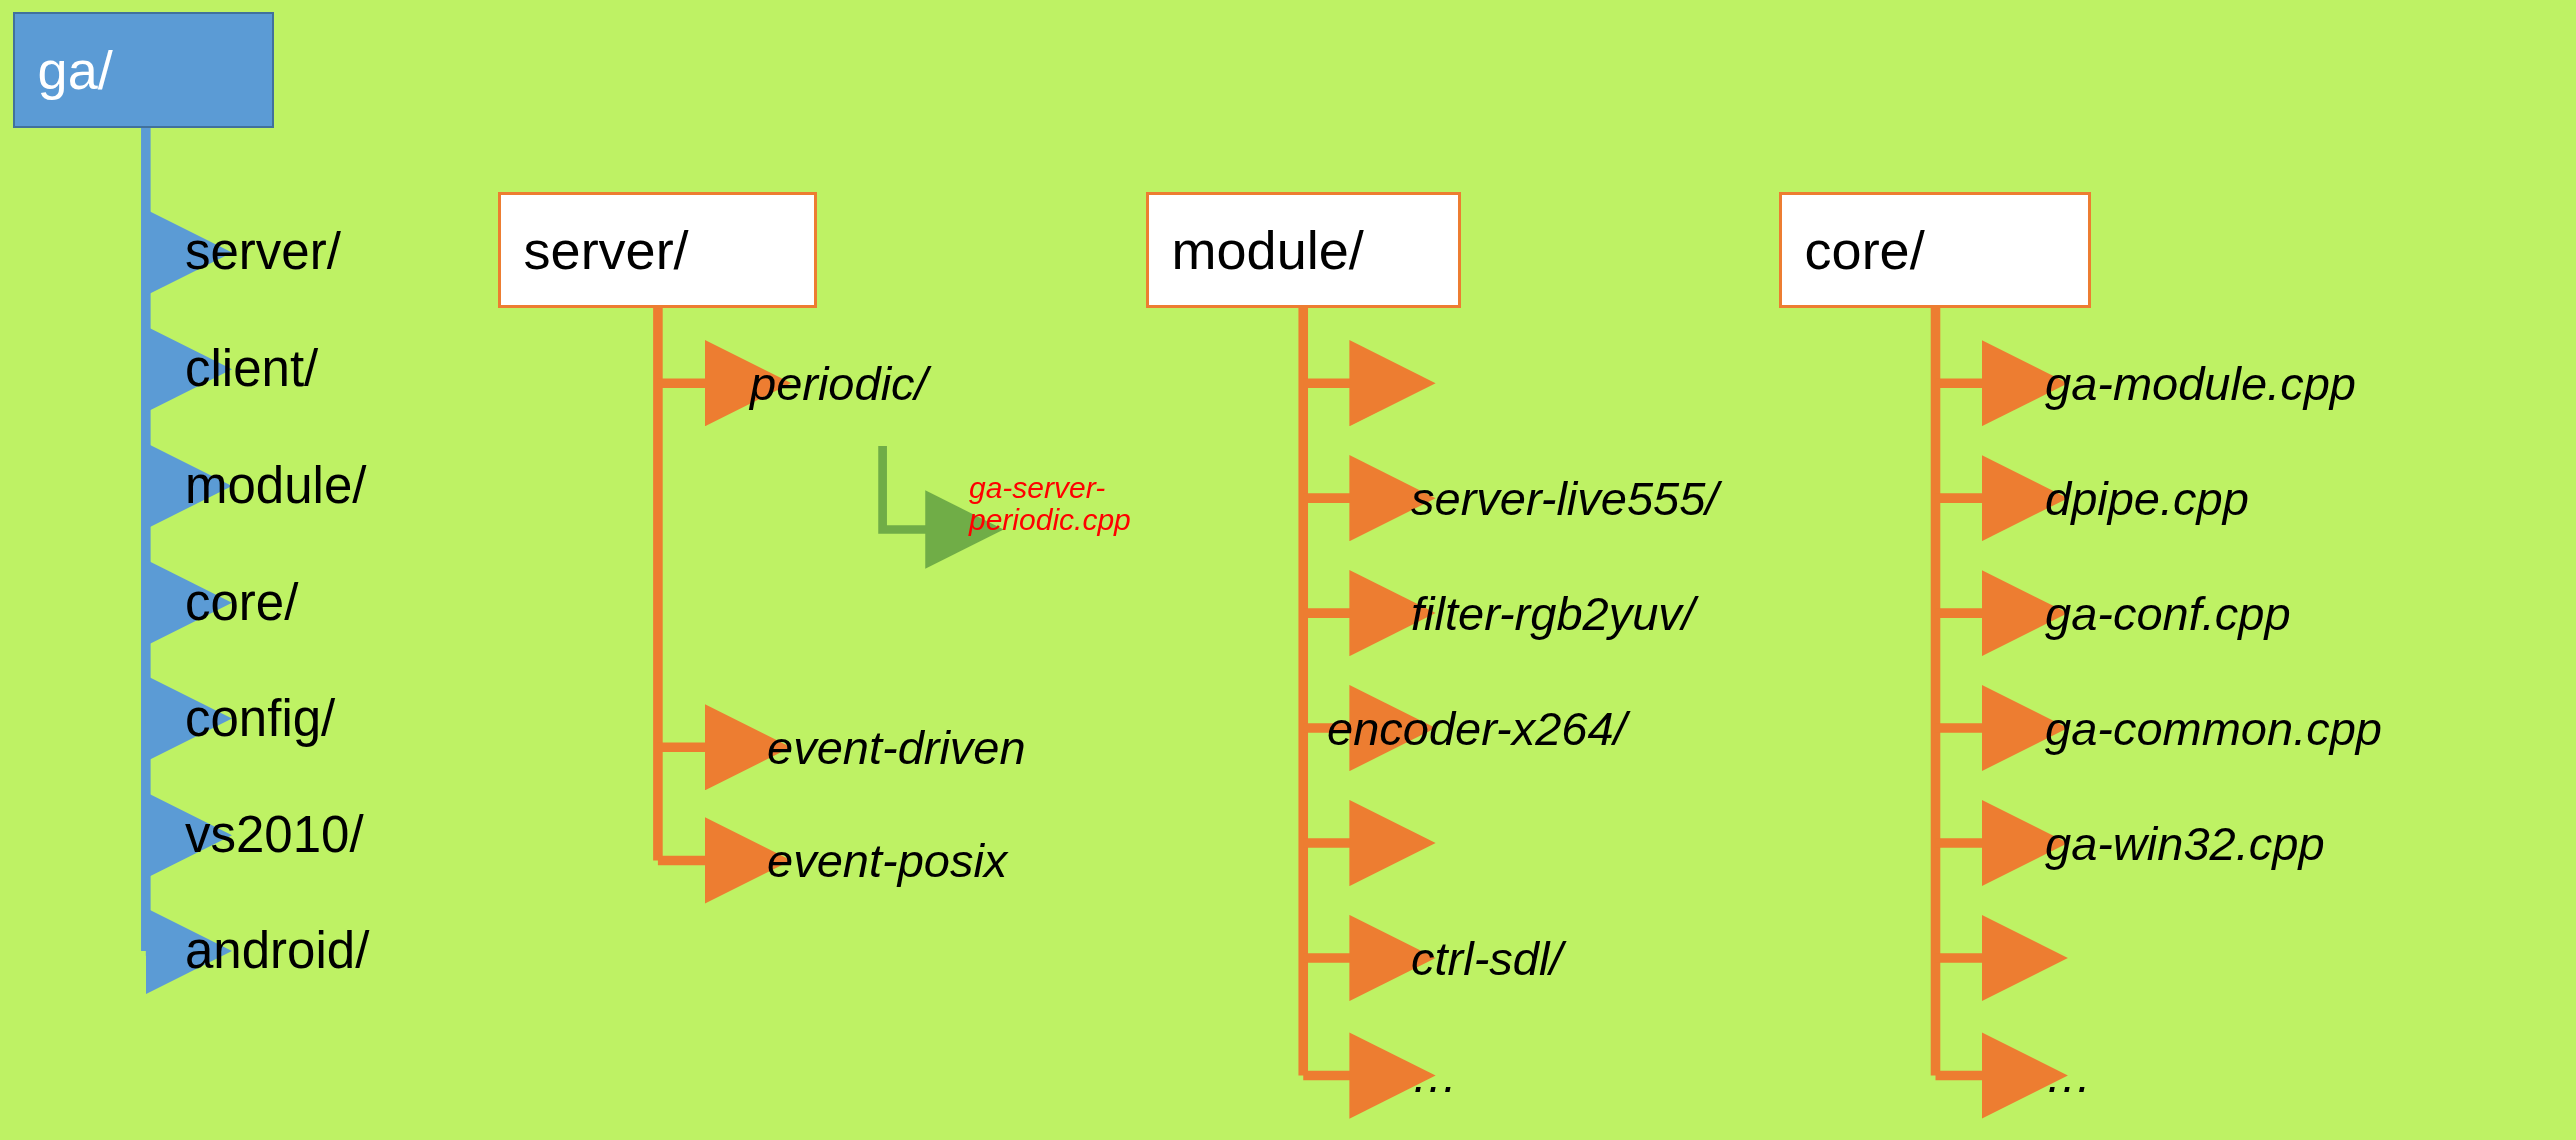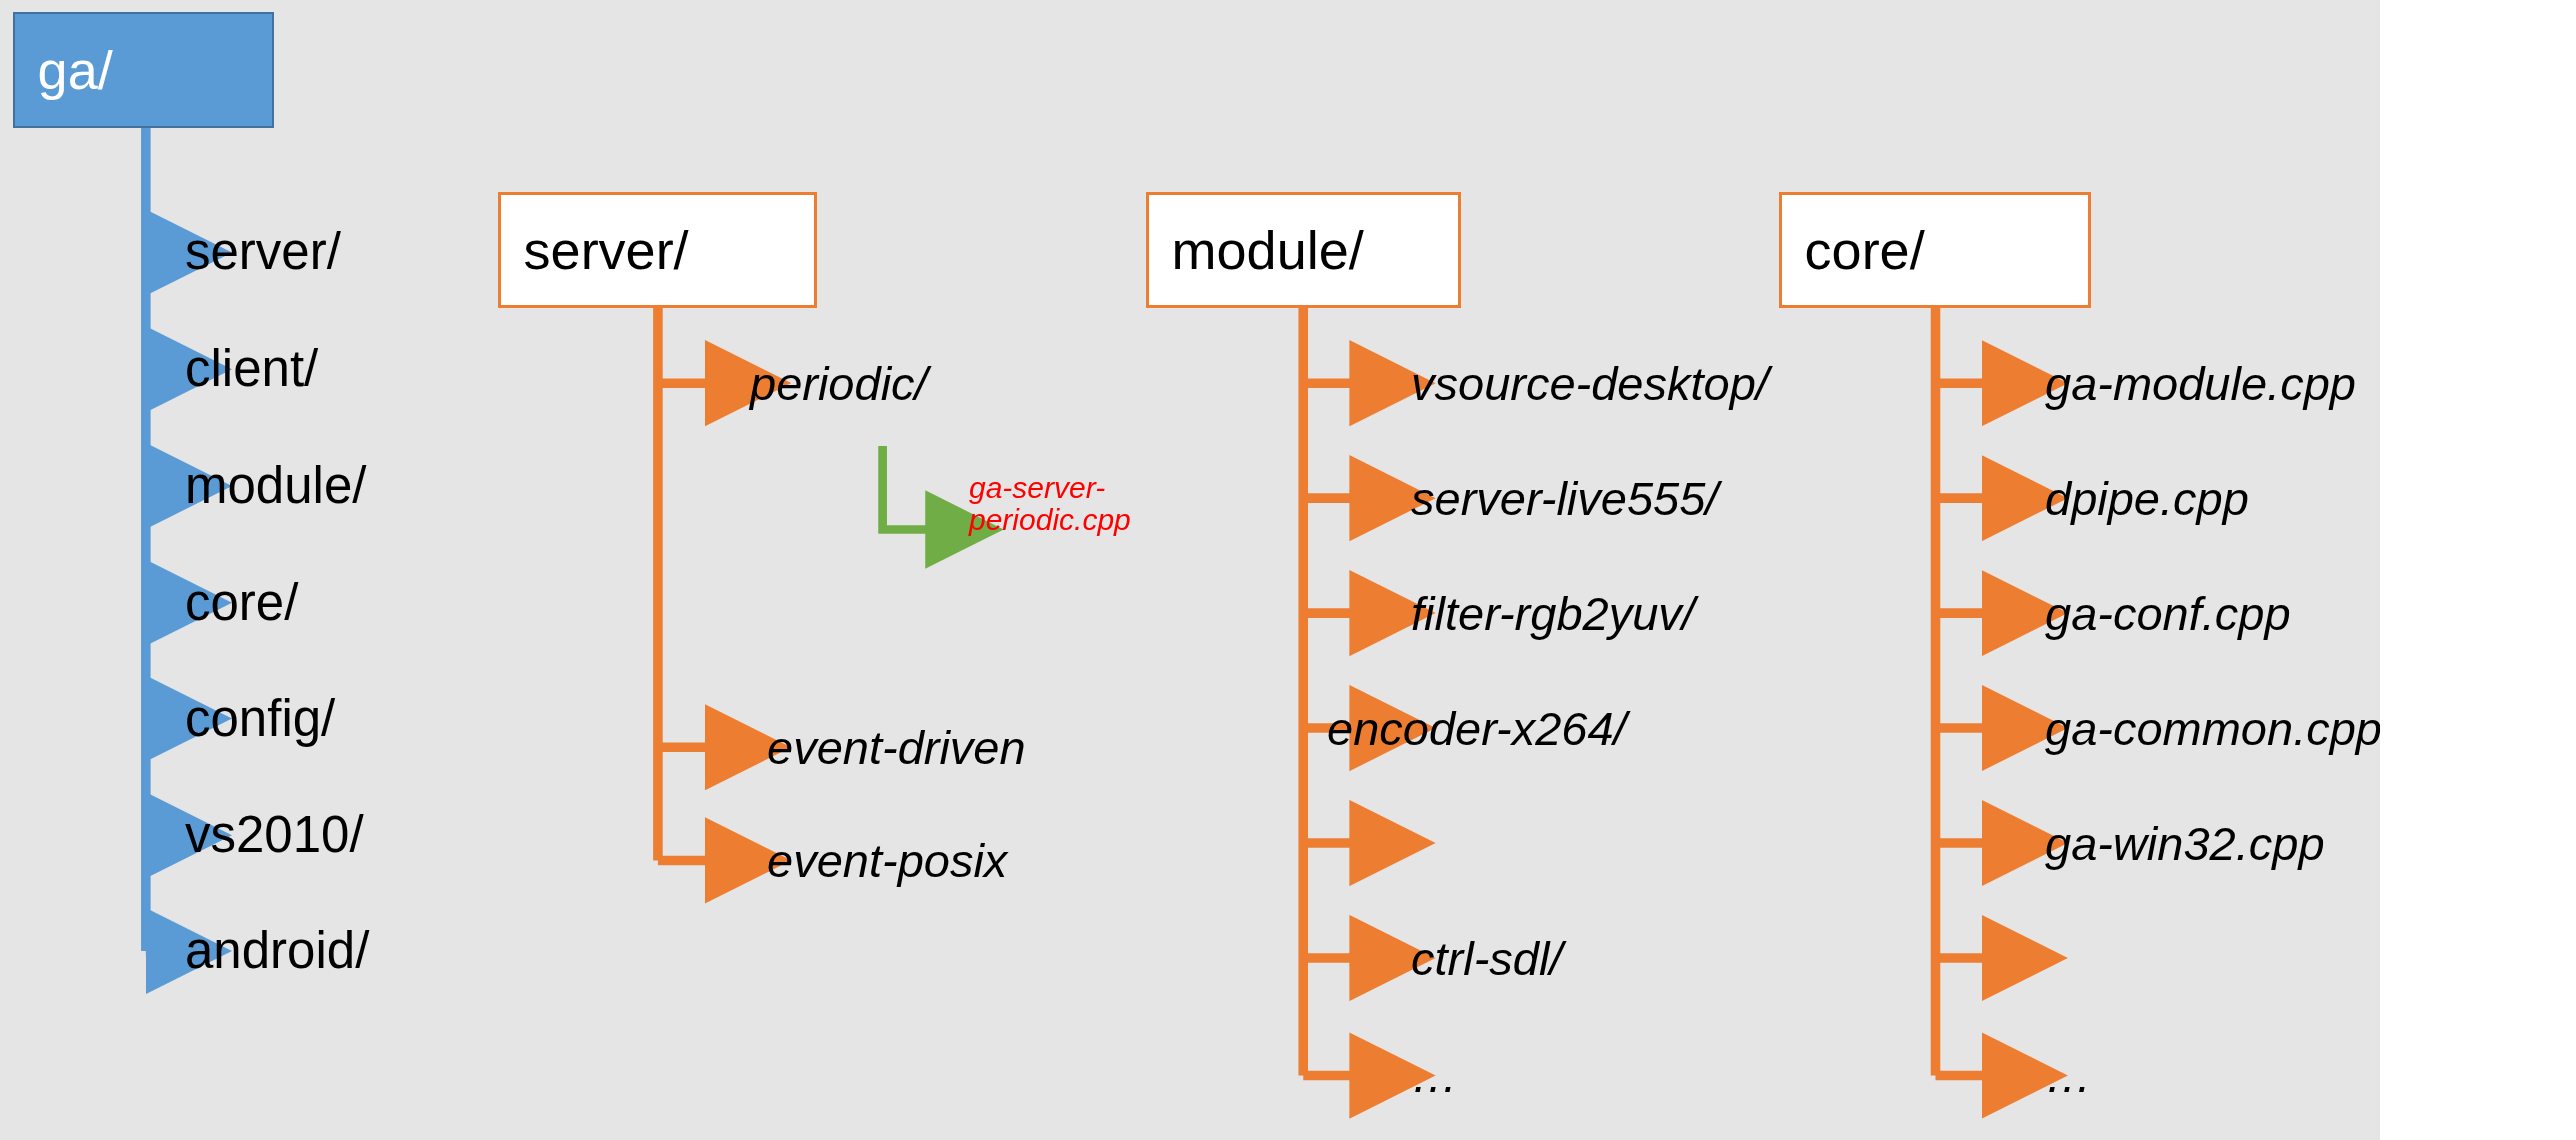--- a/index.html
+++ b/index.html
@@ -6,23 +6,23 @@
   html, body {
     margin: 0;
     padding: 0;
     background: #ffffff;
   }
   body {
     font-family: "Liberation Sans", sans-serif;
   }
   #canvas {
     position: relative;
-    width: 2380px;
+    width: 2576px;
     height: 1140px;
-    background: #e5e5e5;
+    background: #bef264;
     overflow: hidden;
   }
   svg.wires {
     position: absolute;
     left: 0;
     top: 0;
     width: 2576px;
     height: 1140px;
     pointer-events: none;
   }
@@ -163,21 +163,20 @@
 
   <div class="leaf leaf-file" style="left:969px; top:472px;">
     <span>ga-server-</span><br>
     <span>periodic.cpp</span>
   </div>
 
   <div class="node-box group-box" style="left:1146px; top:192px; width:315px; height:116px;">
     <span class="node-label">module/</span>
   </div>
 
-  <div class="leaf leaf-child" style="left:1411px; top:360px;">vsource-desktop/</div>
   <div class="leaf leaf-child" style="left:1411px; top:475px;">server-live555/</div>
   <div class="leaf leaf-child" style="left:1411px; top:590px;">filter-rgb2yuv/</div>
   <div class="leaf leaf-child" style="left:1327px; top:705px;">encoder-x264/</div>
   <div class="leaf leaf-child" style="left:1411px; top:935px;">ctrl-sdl/</div>
   <div class="leaf leaf-child" style="left:1411px; top:1052px;">…</div>
 
   <div class="node-box group-box" style="left:1779px; top:192px; width:312px; height:116px;">
     <span class="node-label">core/</span>
   </div>
 

